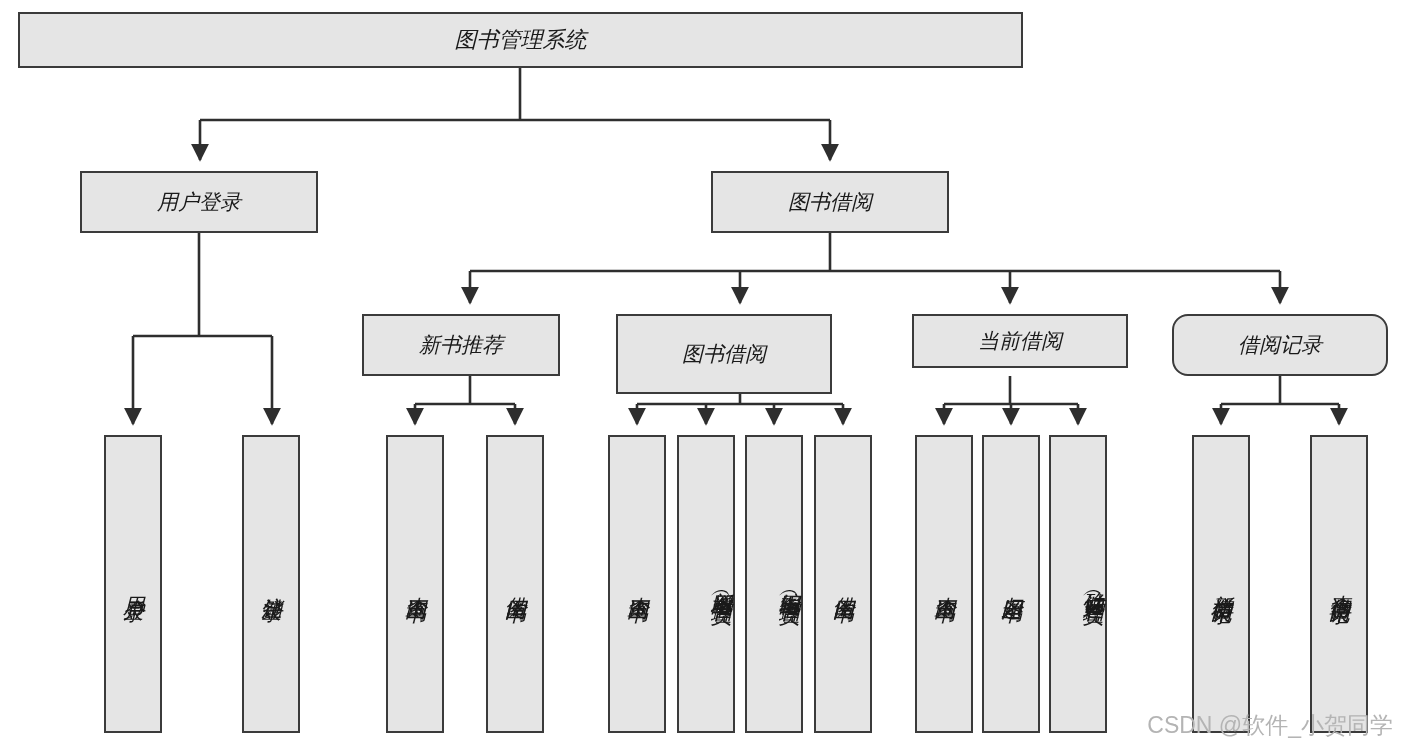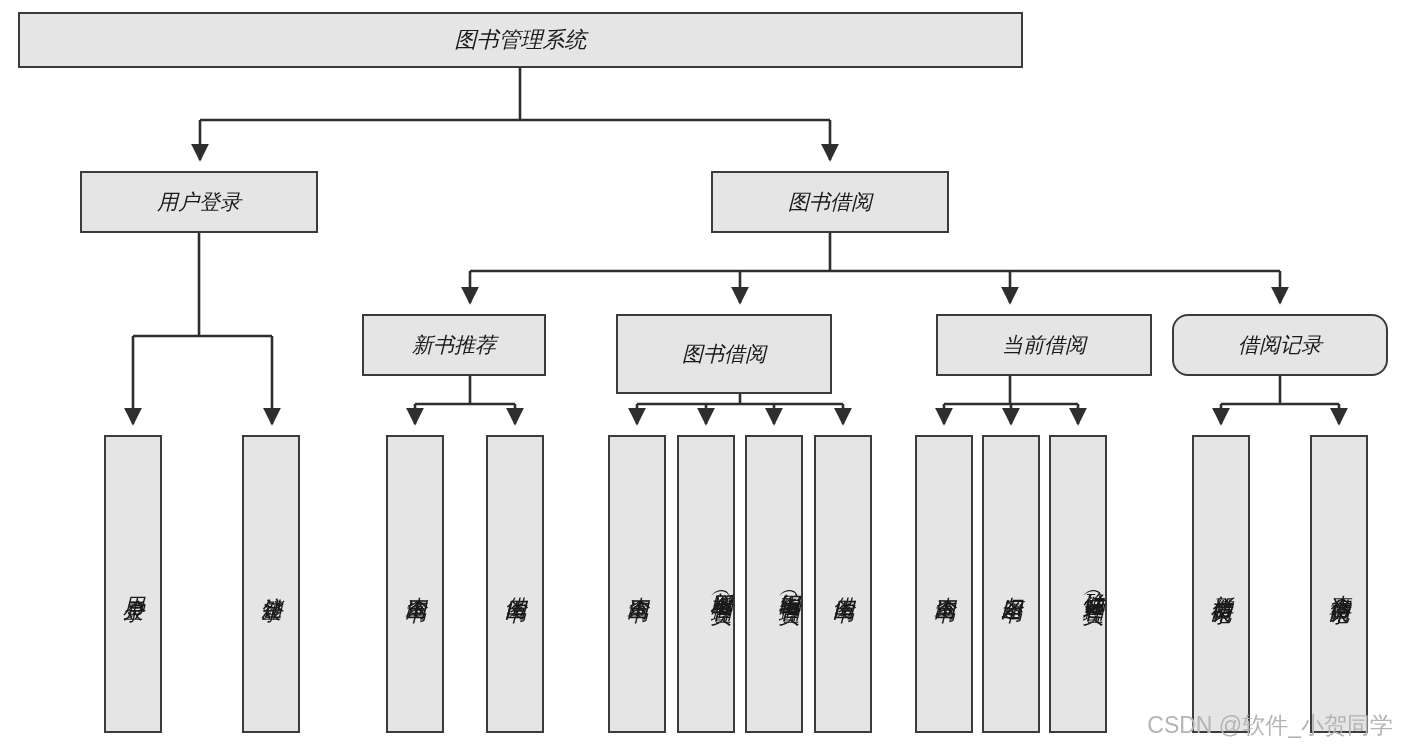--- a/index.html
+++ b/index.html
@@ -110,25 +110,25 @@
     <path d="M 1339 404 L 1339 424" marker-end="url(#arrow)"></path>
   </g>
 </svg>
 
 <div class="node root h" style="left:18px;top:12px;width:1005px;height:56px;">图书管理系统</div>
 
 <div class="node h" style="left:80px;top:171px;width:238px;height:62px;">用户登录</div>
 
 <div class="node h" style="left:711px;top:171px;width:238px;height:62px;">图书借阅</div>
 
-<div class="node h" style="left:362px;top:314px;width:184px;height:62px;">新书推荐</div>
+<div class="node h" style="left:362px;top:314px;width:198px;height:62px;">新书推荐</div>
 
 <div class="node h" style="left:616px;top:314px;width:216px;height:80px;">图书借阅</div>
 
-<div class="node h" style="left:936px;top:314px;width:216px;height:62px;">当前借阅</div>
+<div class="node h" style="left:912px;top:314px;width:216px;height:54px;">当前借阅</div>
 
 <div class="node h" style="left:1172px;top:314px;width:216px;height:62px;border-radius:16px;">借阅记录</div>
 
 <div class="node v vmid" style="left:104px;top:435px;width:58px;height:298px;">用户登录</div>
 
 <div class="node v vmid" style="left:242px;top:435px;width:58px;height:298px;">注销登录</div>
 
 <div class="node v vmid" style="left:386px;top:435px;width:58px;height:298px;">查询图书</div>
 
 <div class="node v vmid" style="left:486px;top:435px;width:58px;height:298px;">借阅图书</div>

